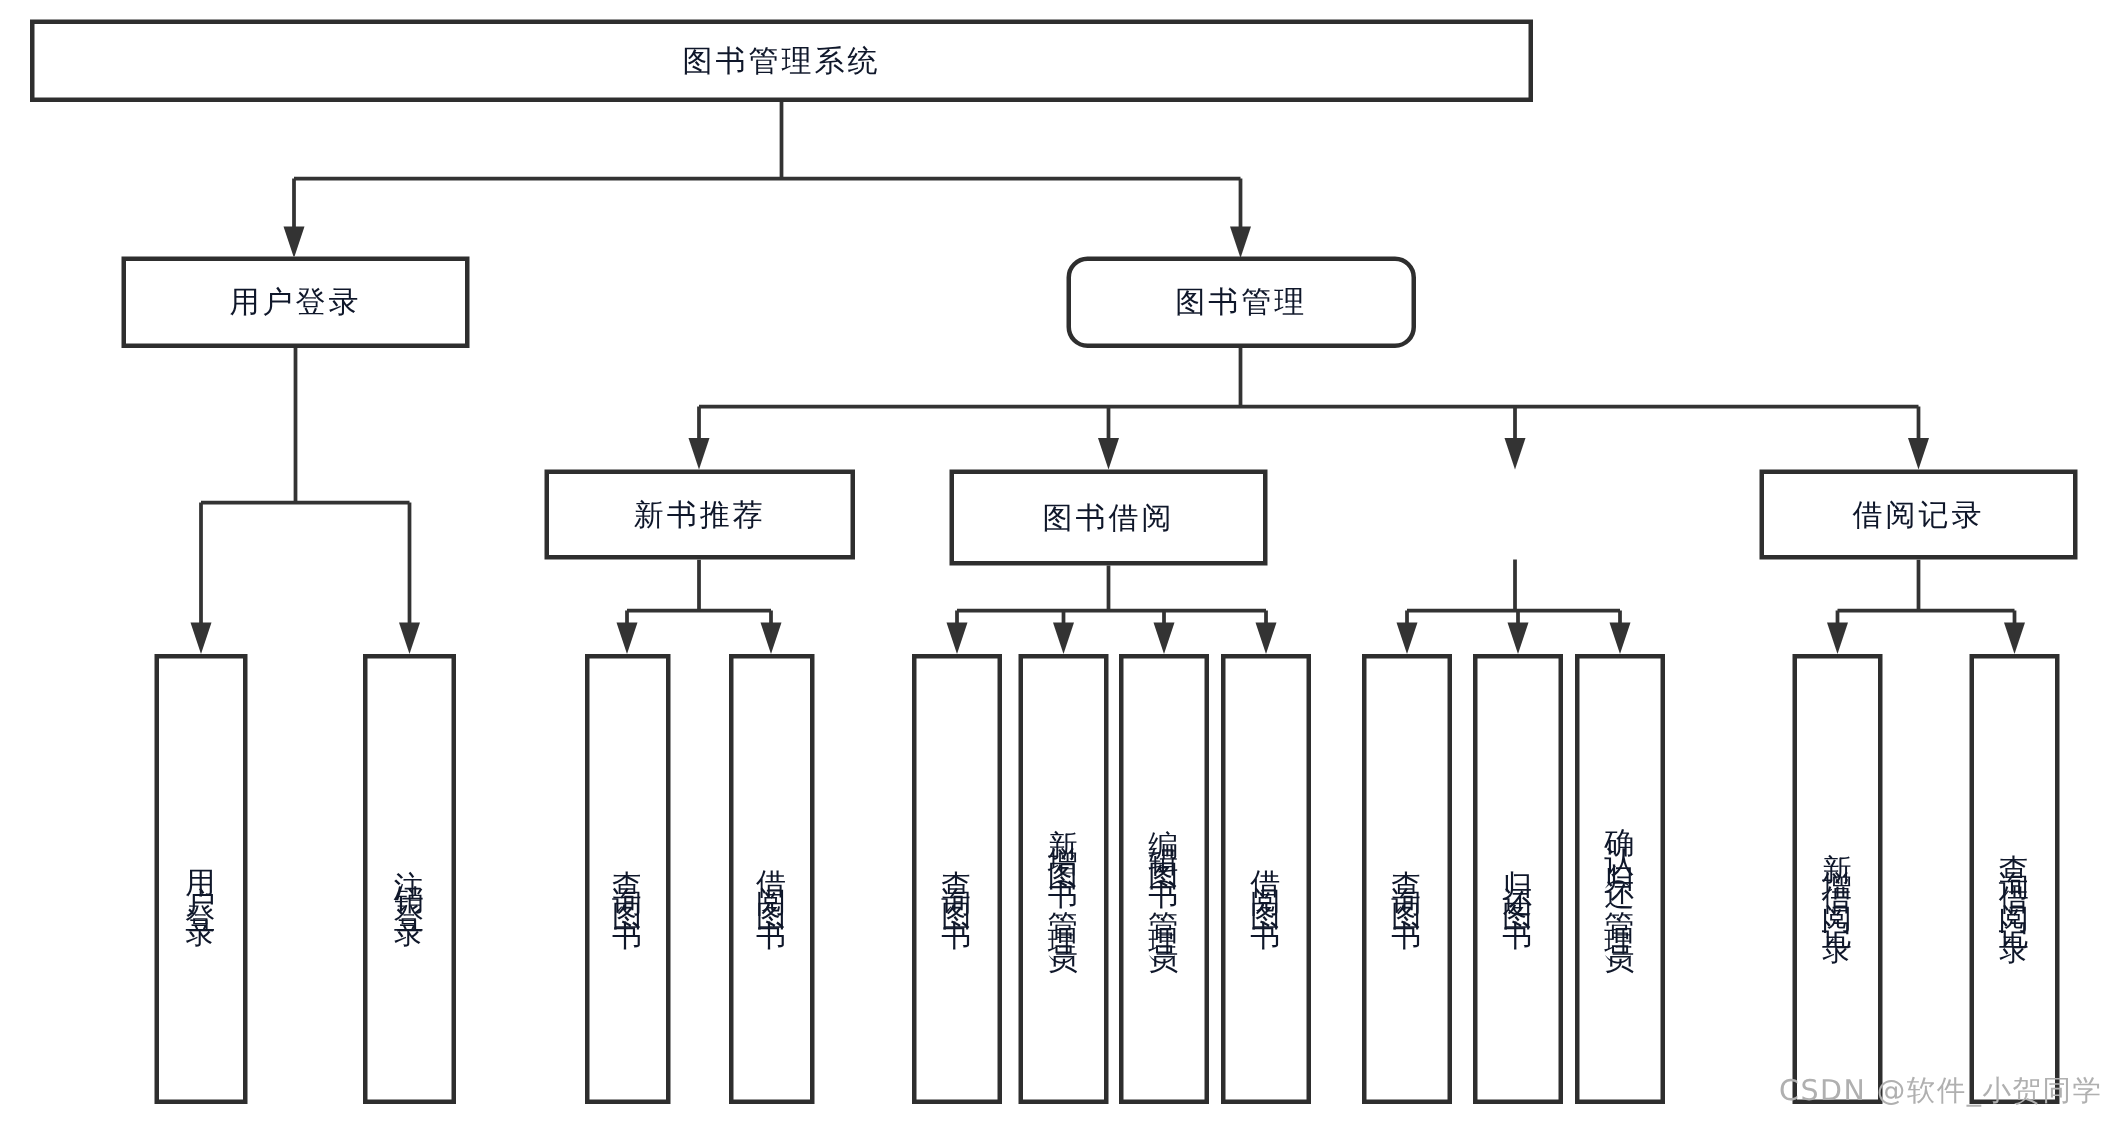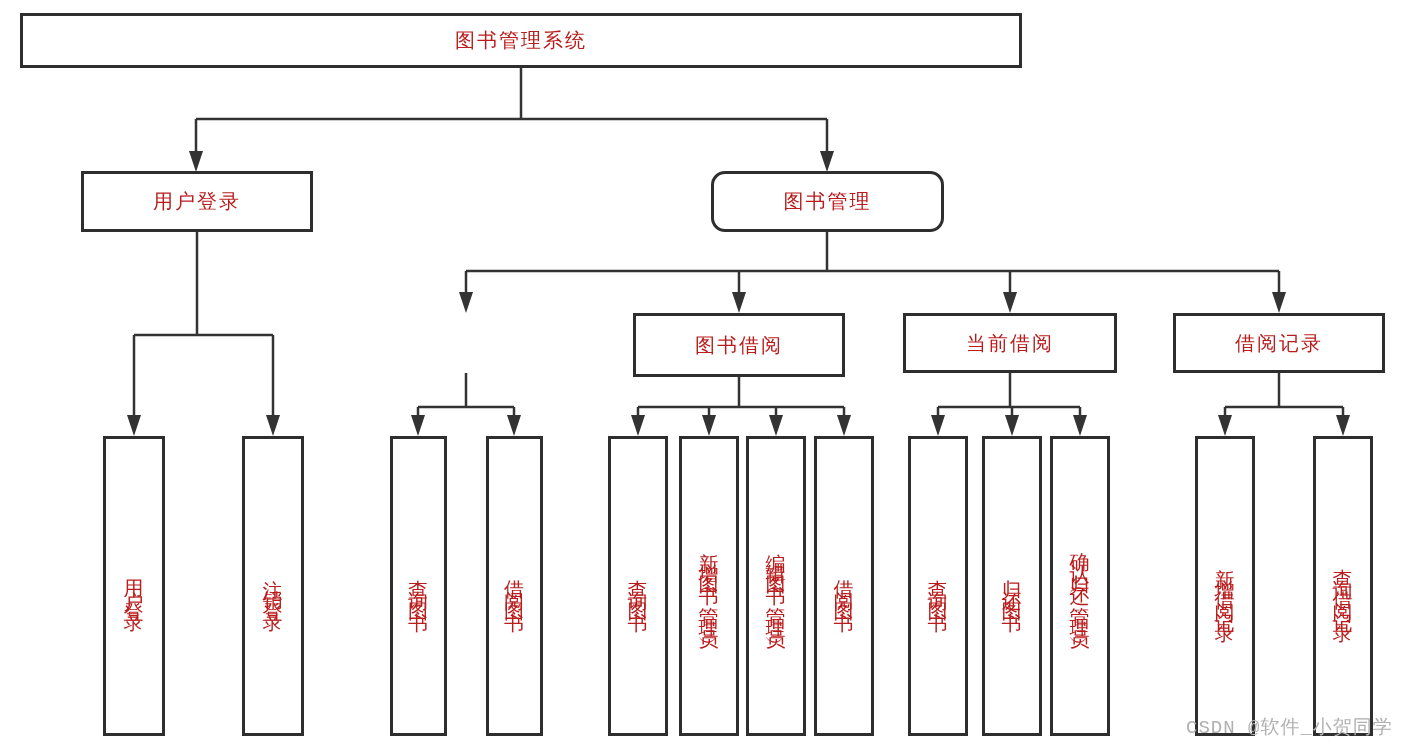--- a/index.html
+++ b/index.html
@@ -24,42 +24,41 @@
     height: 747px;
   }
   .box {
     position: absolute;
     box-sizing: border-box;
     background: #ffffff;
     border: 3px solid #2e2e2e;
     display: flex;
     align-items: center;
     justify-content: center;
-    color: #b91c1c;
+    color: #0f172a;
   }
   .hbox {
     font-size: 20px;
     letter-spacing: 2px;
     white-space: nowrap;
   }
   .vbox .txt {
     writing-mode: vertical-rl;
     font-size: 20px;
     letter-spacing: 11px;
     line-height: 1;
   }
   .watermark {
     position: absolute;
     left: 1186px;
     top: 714px;
     font-size: 19px;
     color: #b0b0b0;
     letter-spacing: 1px;
     white-space: nowrap;
-    font-family: Liberation Mono, monospace;
   }
 </style>
 </head>
 <body>
 
 <div class="stage">
 
   <svg class="connectors" viewBox="0 0 1405 747" xmlns="http://www.w3.org/2000/svg">
     <g stroke="#333333" stroke-width="2.5" fill="none">
       <path d="M521 68 V119"></path>
@@ -153,26 +152,26 @@
     <span class="txt">图书管理系统</span>
   </div>
 
   <div class="box hbox" style="left:81px; top:171px; width:232px; height:61px;">
     <span class="txt">用户登录</span>
   </div>
   <div class="box hbox" style="left:711px; top:171px; width:233px; height:61px;border-radius:14px;">
     <span class="txt">图书管理</span>
   </div>
 
+  <div class="box hbox" style="left:363px; top:313px; width:207px; height:60px;">
+    <span class="txt">新书推荐</span>
+  </div>
   <div class="box hbox" style="left:633px; top:313px; width:212px; height:64px;">
     <span class="txt">图书借阅</span>
   </div>
-  <div class="box hbox" style="left:903px; top:313px; width:214px; height:60px;">
-    <span class="txt">当前借阅</span>
-  </div>
   <div class="box hbox" style="left:1173px; top:313px; width:212px; height:60px;">
     <span class="txt">借阅记录</span>
   </div>
 
   <div class="box vbox" style="left:103px; top:436px; width:62px; height:300px;">
     <span class="txt">用户登录</span>
   </div>
   <div class="box vbox" style="left:242px; top:436px; width:62px; height:300px;">
     <span class="txt">注销登录</span>
   </div>

